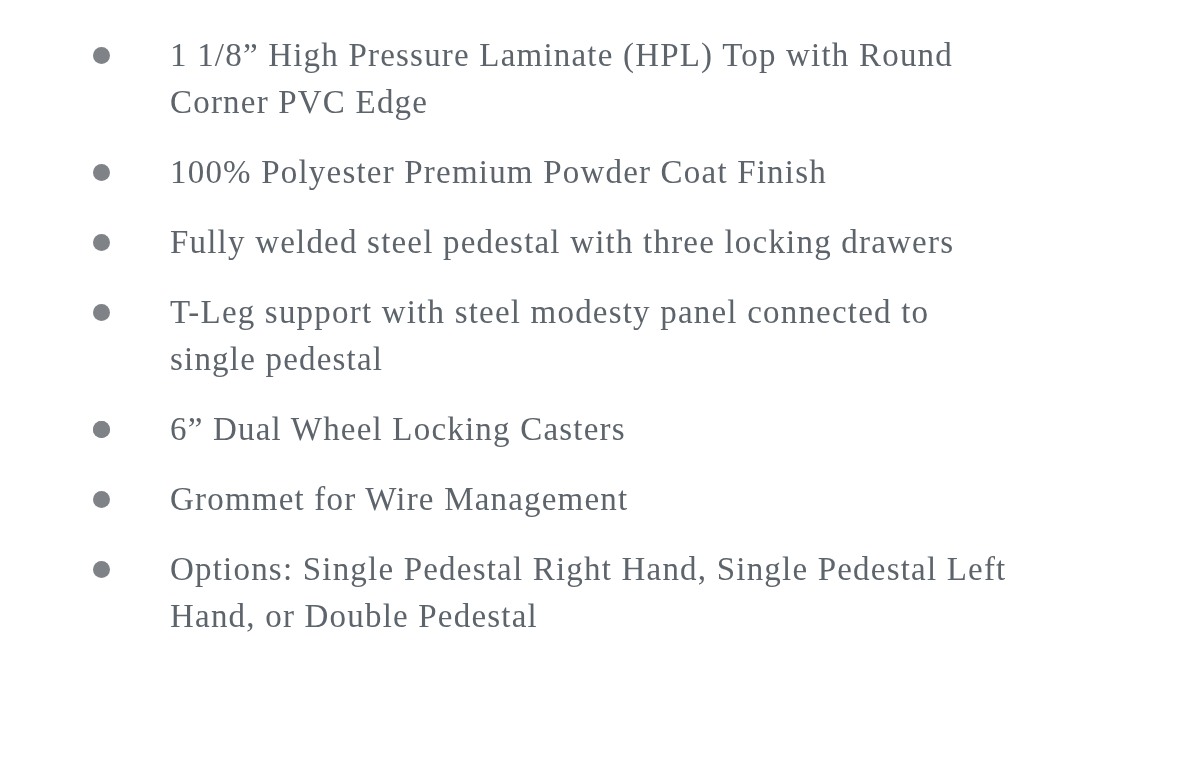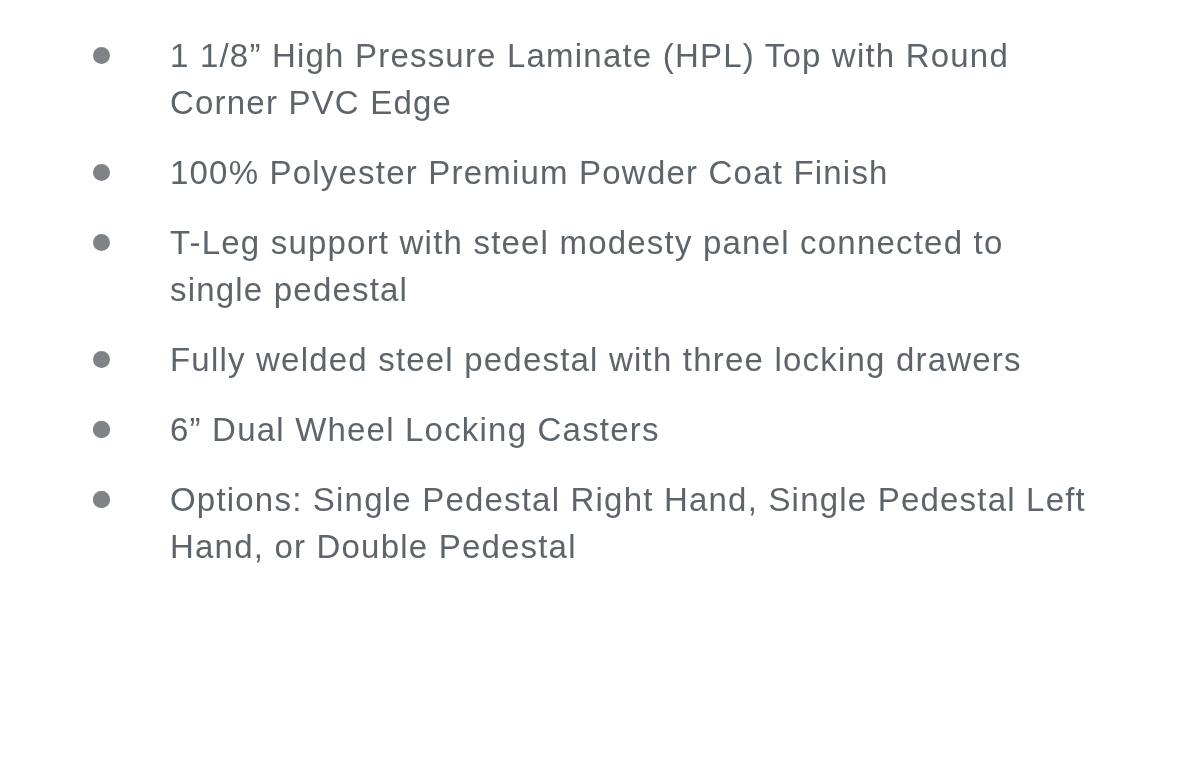--- a/index.html
+++ b/index.html
@@ -8,21 +8,21 @@
     background: #ffffff;
     width: 1200px;
     height: 760px;
     overflow: hidden;
   }
   .page {
     position: relative;
     width: 1200px;
     height: 760px;
     background: #ffffff;
-    font-family: Liberation Sans, sans-serif;
+    font-family: Liberation Serif, serif;
   }
   ul.feature-list {
     list-style: none;
     margin: 0;
     padding: 32px 0 0 0;
   }
   ul.feature-list li {
     position: relative;
     padding-left: 170px;
     padding-right: 10px;
@@ -64,40 +64,41 @@
       <span class="line">Corner PVC Edge</span>
     </li>
 
     <li>
       <span class="bullet"></span>
       <span class="line">100% Polyester Premium Powder Coat Finish</span>
     </li>
 
     <li>
       <span class="bullet"></span>
-      <span class="line">T-Leg support with steel modesty panel connected to</span>
-      <span class="line">single pedestal</span>
+      <span class="line">Fully welded steel pedestal with three locking drawers</span>
     </li>
 
     <li>
       <span class="bullet"></span>
-      <span class="line">Fully welded steel pedestal with three locking drawers</span>
+      <span class="line">T-Leg support with steel modesty panel connected to</span>
+      <span class="line">single pedestal</span>
     </li>
 
     <li>
       <span class="bullet"></span>
     </li>
 
     <li>
       <span class="bullet"></span>
       <span class="line">6” Dual Wheel Locking Casters</span>
     </li>
 
     <li>
       <span class="bullet"></span>
+      <span class="line">Grommet for Wire Management</span>
     </li>
 
     <li>
       <span class="bullet"></span>
       <span class="line">Options: Single Pedestal Right Hand, Single Pedestal Left</span>
       <span class="line">Hand, or Double Pedestal</span>
     </li>
 
   </ul>
 </div>

